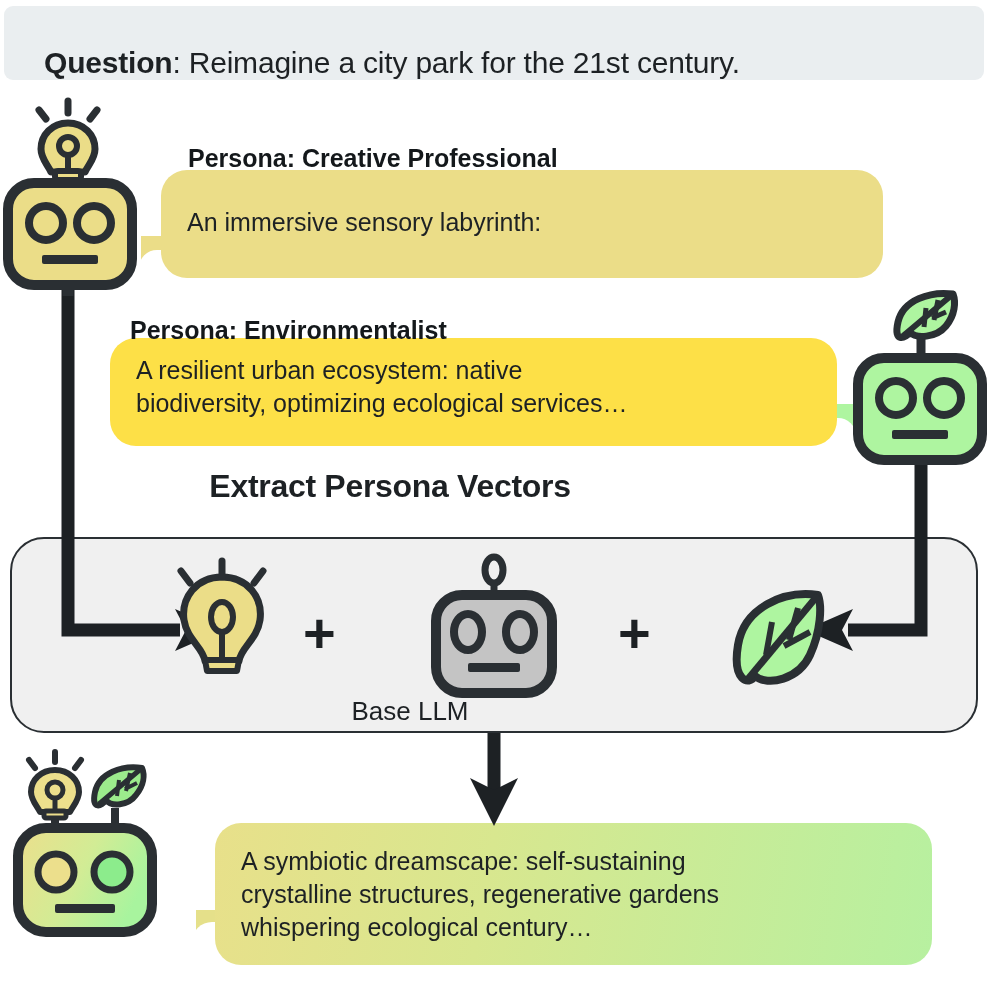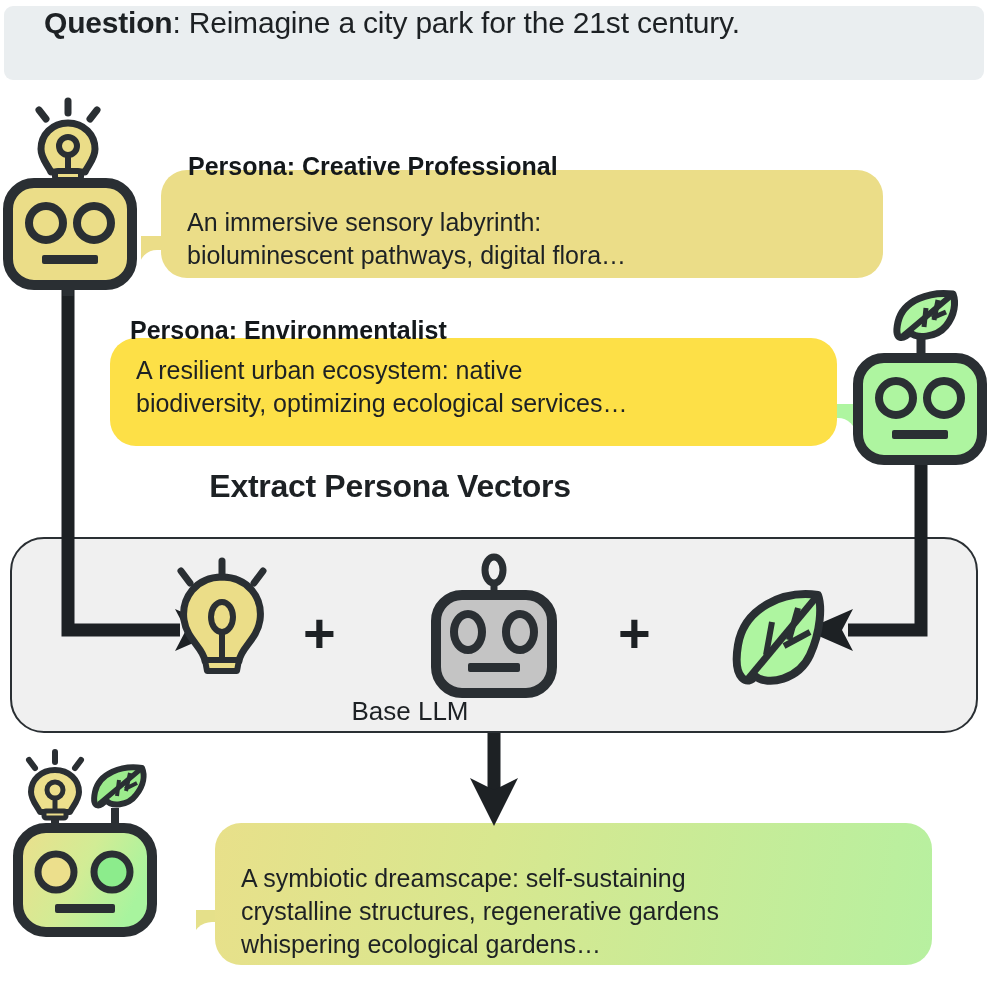--- a/index.html
+++ b/index.html
@@ -20,21 +20,21 @@
   #question-bar {
     position: absolute;
     left: 4px;
     top: 6px;
     width: 980px;
     height: 74px;
     background: #eaeef0;
     border-radius: 9px;
     box-sizing: border-box;
     display: flex;
-    align-items: flex-start;
+    align-items: flex-end;
     padding-left: 40px;
   }
   #question-bar .q-text {
     font-size: 30px;
     letter-spacing: -0.2px;
     white-space: nowrap;
   }
   #question-bar .q-label {
     font-weight: bold;
   }
@@ -110,21 +110,21 @@
     background: #ffffff;
     border-top-right-radius: 18px;
   }
 
   #bubble-output {
     left: 215px;
     top: 823px;
     width: 717px;
     height: 142px;
     background: linear-gradient(100deg, #e8e08a 0%, #d8e78f 38%, #b7f0a0 100%);
-    padding-top: 39px;
+    padding-top: 22px;
   }
   #tail-output {
     left: 196px;
     top: 910px;
     width: 36px;
     height: 34px;
     background: #e5e08a;
     border-bottom-right-radius: 30px;
     position: absolute;
   }
@@ -205,24 +205,23 @@
 <body>
 
 <div id="question-bar">
   <div class="q-text"><span class="q-label">Question</span><span>: </span><span>Reimagine a city park for the 21st century.</span></div>
 </div>
 
 <div id="tail-creative"></div>
 <div class="bubble" id="bubble-creative">
   <div class="body">
     <div class="line">An immersive sensory labyrinth:</div>
-    <div class="line">bioluminescent pathways, digital flora…</div>
   </div>
 </div>
-<div class="persona-title" style="left:188px; top:152px;">Persona: Creative Professional</div>
+<div class="persona-title" style="left:188px; top:144px;">Persona: Creative Professional</div>
 
 <div id="tail-env"></div>
 <div class="bubble" id="bubble-environmentalist">
   <div class="body">
     <div class="line">A resilient urban ecosystem: native</div>
     <div class="line">biodiversity, optimizing ecological services…</div>
   </div>
 </div>
 <div class="persona-title" style="left:130px; top:316px;">Persona: Environmentalist</div>
 
@@ -230,21 +229,21 @@
 
 <div id="base-llm-box"></div>
 <div class="plus-sign" id="plus-1">+</div>
 <div class="plus-sign" id="plus-2">+</div>
 <div id="base-llm-label">Base LLM</div>
 
 <div id="tail-output"></div>
 <div class="bubble" id="bubble-output">
   <div class="line">A symbiotic dreamscape: self-sustaining</div>
   <div class="line">crystalline structures, regenerative gardens</div>
-  <div class="line">whispering ecological gardens…</div>
+  <div class="line">whispering ecological century…</div>
 </div>
 
 <div id="billy-label">BILLY</div>
 
 <svg id="art" viewBox="0 0 988 982" xmlns="http://www.w3.org/2000/svg">
   <defs>
     <linearGradient id="billyFaceGrad" x1="0" y1="0" x2="1" y2="0.4">
       <stop offset="0%" stop-color="#ecdf8c"></stop>
       <stop offset="55%" stop-color="#d2ec95"></stop>
       <stop offset="100%" stop-color="#a8f49e"></stop>

